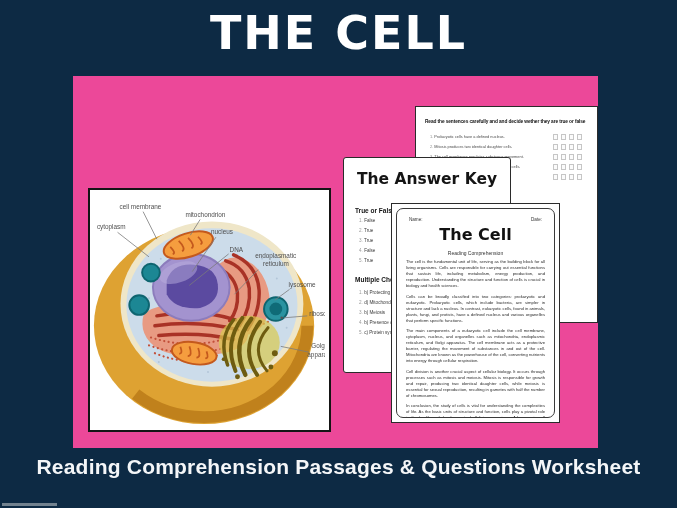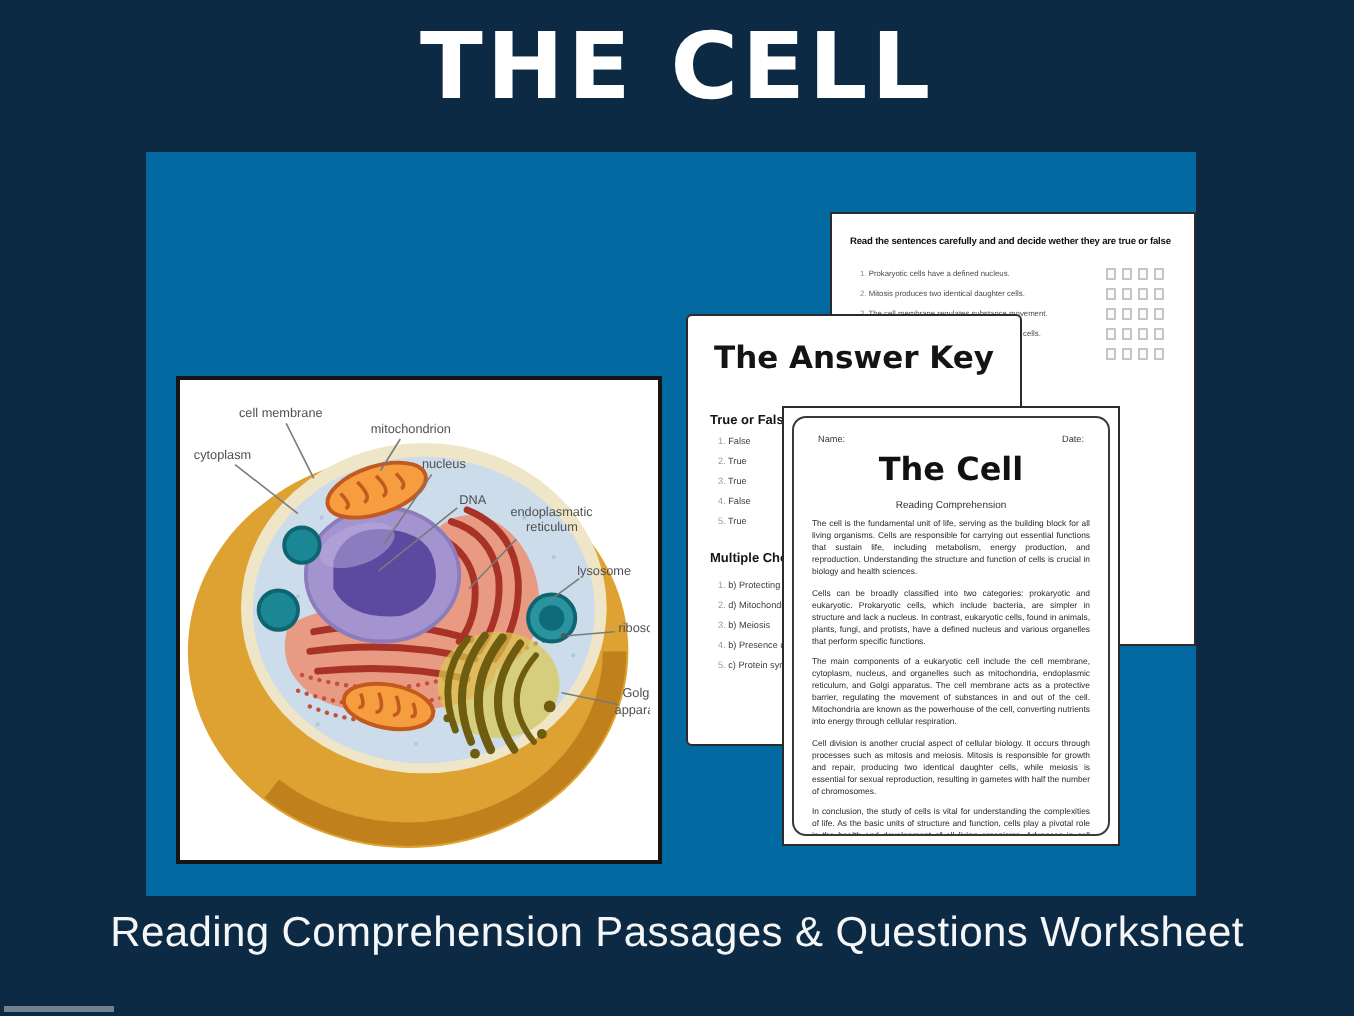--- a/index.html
+++ b/index.html
@@ -9,31 +9,31 @@
     font-family:"Liberation Sans",sans-serif;
   }
   
   .main-title{
     position:absolute;top:6px;left:0;width:677px;text-align:center;
     color:#ffffff;font-family:"DejaVu Sans",sans-serif;font-weight:800;
     font-size:46px;letter-spacing:2px;
   }
   .caption{
     position:absolute;top:455px;left:0;width:677px;text-align:center;
-    color:#f4f6f8;font-family:"Liberation Sans",sans-serif;font-weight:400;
+    color:#f4f6f8;font-family:"Liberation Sans",sans-serif;font-weight:700;
     font-size:21px;letter-spacing:.2px;
   }
   .progress-bar{
     position:absolute;left:2px;top:503px;width:55px;height:3px;
     background:#72828f;
   }
   
   .sheet{
     position:absolute;left:73px;top:76px;width:525px;height:372px;
-    background:#0369a1;
+    background:#ec4899;
   }
   
   .diagram{
     position:absolute;left:15px;top:112px;width:239px;height:240px;
     border:2px solid #151515;background:#fff;overflow:hidden;
   }
   .diagram svg{display:block;overflow:hidden;}
   
   .page{
     position:absolute;background:#ffffff;border:1.5px solid #2b2b2b;

